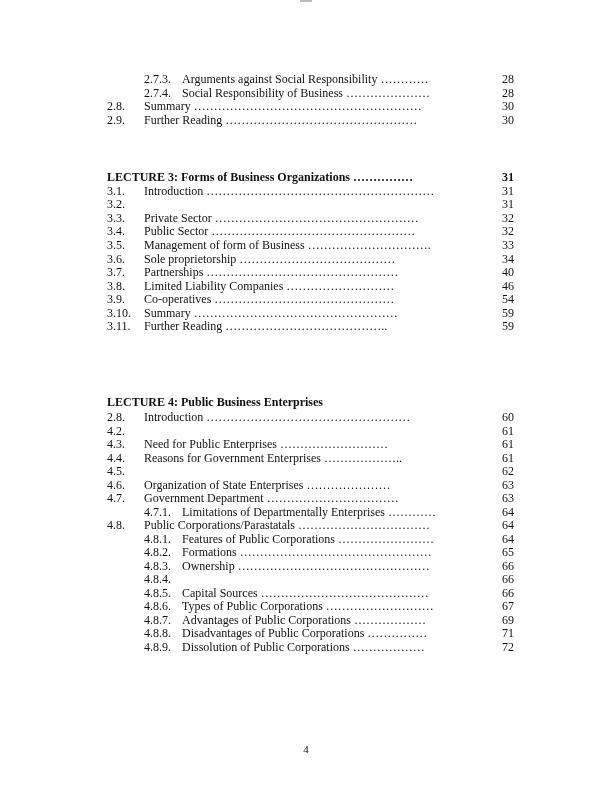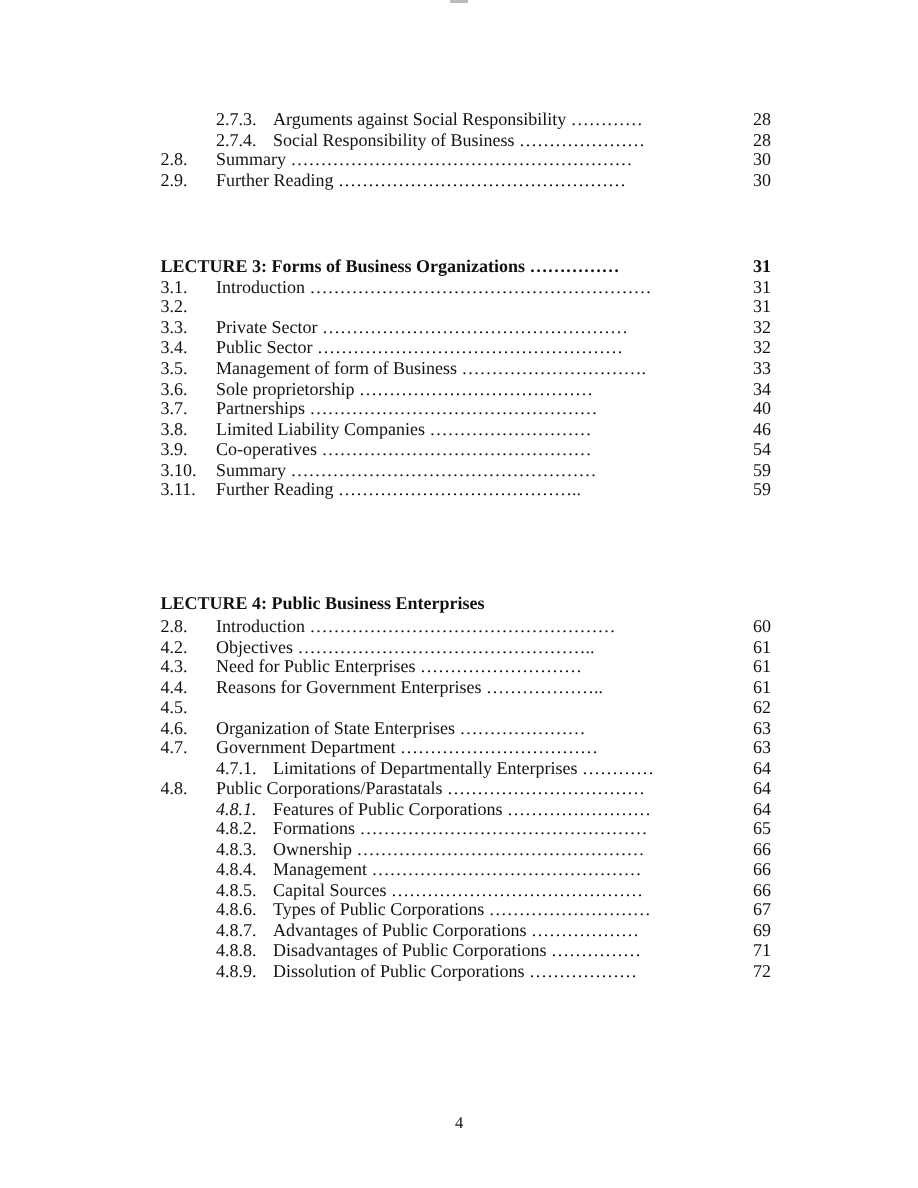--- a/index.html
+++ b/index.html
@@ -104,21 +104,20 @@
       <span class="title">LECTURE 4: Public Business Enterprises</span>
       <span class="page"></span>
     </div>
     <div class="row lvl1" style="top: 410px;">
       <span class="num">2.8.</span>
       <span class="title">Introduction ……………………………………………</span>
       <span class="page">60</span>
     </div>
     <div class="row lvl1" style="top: 424px;">
       <span class="num">4.2.</span>
-      <span class="title">Objectives …………………………………………..</span>
       <span class="page">61</span>
     </div>
     <div class="row lvl1" style="top: 437px;">
       <span class="num">4.3.</span>
       <span class="title">Need for Public Enterprises ………………………</span>
       <span class="page">61</span>
     </div>
     <div class="row lvl1" style="top: 451px;">
       <span class="num">4.4.</span>
       <span class="title">Reasons for Government Enterprises ………………..</span>
@@ -142,37 +141,36 @@
       <span class="sub-num" style="left: 126px;">4.7.1.</span>
       <span class="title" style="left: 164px;">Limitations of Departmentally Enterprises …………</span>
       <span class="page">64</span>
     </div>
     <div class="row lvl1" style="top: 518px;">
       <span class="num">4.8.</span>
       <span class="title">Public Corporations/Parastatals ……………………………</span>
       <span class="page">64</span>
     </div>
     <div class="row lvl2" style="top: 532px;">
-      <span class="sub-num" style="left: 126px; font-style: italic;">4.8.1.</span>
+      <span class="sub-num" style="left: 126px;">4.8.1.</span>
       <span class="title" style="left: 164px;">Features of Public Corporations ……………………</span>
       <span class="page">64</span>
     </div>
     <div class="row lvl2" style="top: 545px;">
       <span class="sub-num" style="left: 126px;">4.8.2.</span>
       <span class="title" style="left: 164px;">Formations …………………………………………</span>
       <span class="page">65</span>
     </div>
     <div class="row lvl2" style="top: 559px;">
       <span class="sub-num" style="left: 126px;">4.8.3.</span>
       <span class="title" style="left: 164px;">Ownership …………………………………………</span>
       <span class="page">66</span>
     </div>
     <div class="row lvl2" style="top: 572px;">
       <span class="sub-num" style="left: 126px;">4.8.4.</span>
-      <span class="title" style="left: 164px;">Management ………………………………………</span>
       <span class="page">66</span>
     </div>
     <div class="row lvl2" style="top: 586px;">
       <span class="sub-num" style="left: 126px;">4.8.5.</span>
       <span class="title" style="left: 164px;">Capital Sources ……………………………………</span>
       <span class="page">66</span>
     </div>
     <div class="row lvl2" style="top: 599px;">
       <span class="sub-num" style="left: 126px;">4.8.6.</span>
       <span class="title" style="left: 164px;">Types of Public Corporations ………………………</span>

